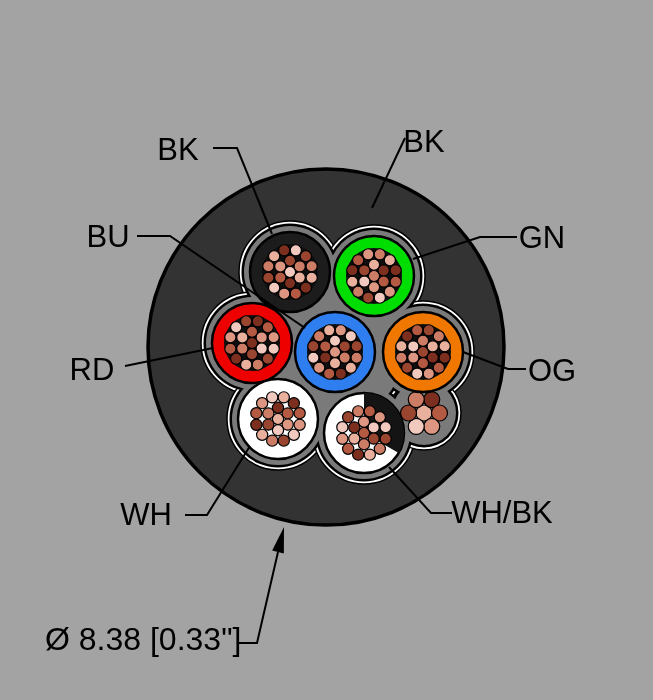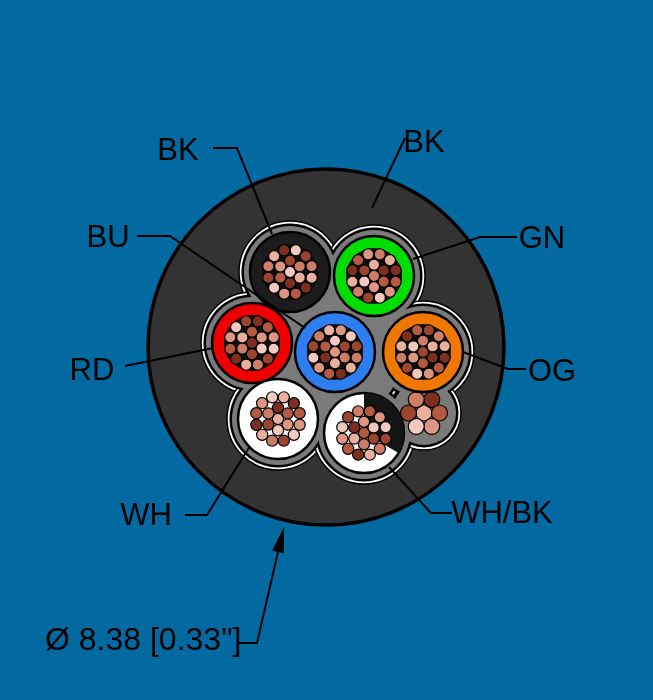--- a/index.html
+++ b/index.html
@@ -1,17 +1,17 @@
 <!DOCTYPE html>
 <html><head>
 <meta charset="utf-8">
 <style>
   html,body{margin:0;padding:0;background:#ffffff;}
   body{font-family:"Liberation Sans", sans-serif;}
-  .stage{position:relative;width:653px;height:700px;background:#0369a1;overflow:hidden;}
+  .stage{position:relative;width:653px;height:700px;background:#a3a3a3;overflow:hidden;}
   svg{display:block;}
   text{font-family:"Liberation Sans", sans-serif;fill:#000000;}
 </style>
 </head>
 <body>
 
 <div class="stage">
   <svg id="diagram-svg" width="653" height="700" viewBox="0 0 653 700">
     <g id="g-jacket">
         <circle cx="326" cy="347" r="178" fill="#333333" stroke="#000000" stroke-width="3.5"></circle>

